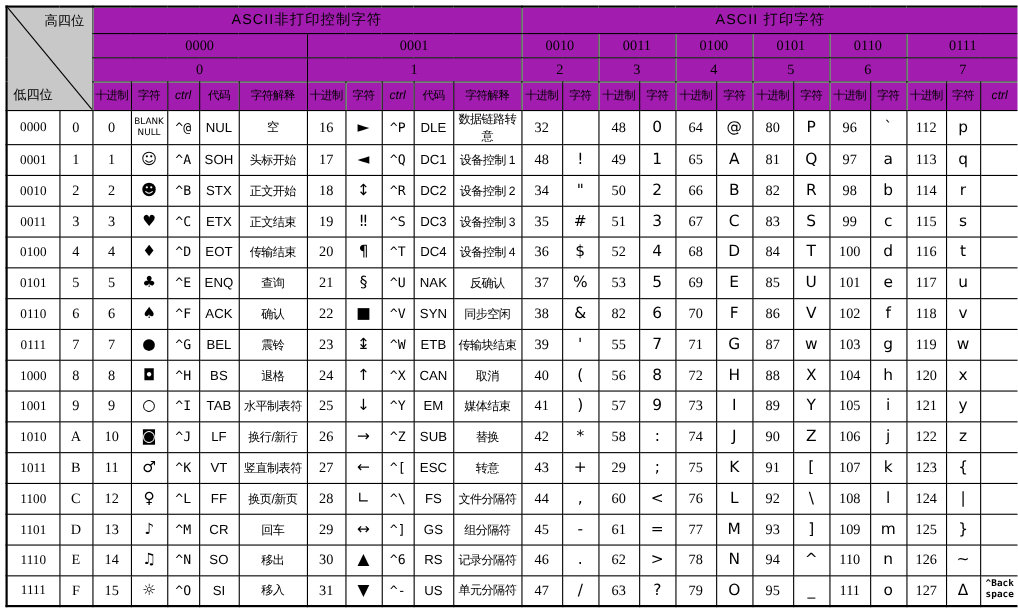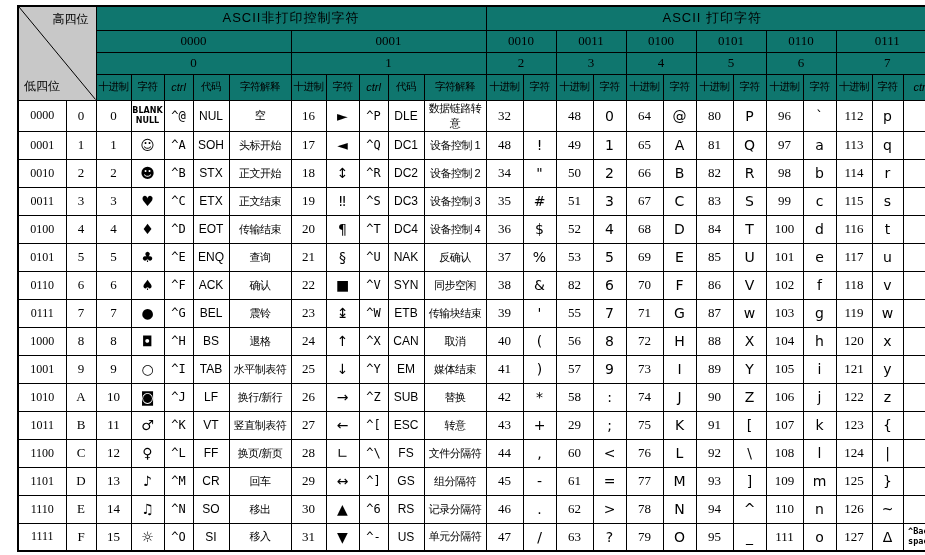--- a/index.html
+++ b/index.html
@@ -4,56 +4,56 @@
 <style>
   * { box-sizing: border-box; }
   html, body { margin: 0; padding: 0; }
   body {
     width: 925px; height: 555px;
     background: #ffffff;
     color: #000;
     font-family: "Liberation Serif", "DejaVu Sans", serif;
     overflow: hidden;
   }
-  .wrap { padding: 5px 0 0 17px; }
+  .wrap { padding: 5px 0 0 5px; }
   table {
     border-collapse: collapse;
     table-layout: fixed;
     width: 918px;
     border: 2px solid #000;
   }
   td {
     border: 1px solid #000;
     text-align: center;
     vertical-align: middle;
     padding: 0;
     overflow: hidden;
   }
-  thead td { background: #0f766e; }
+  thead td { background: #a21caf; }
   tr.r1 { height: 24px; }
   tr.r2, tr.r3 { height: 22px; }
   tr.r4 { height: 26px; }
   tbody tr { height: 28px; background: #fff; }
 
   .ghead { font-size: 13px; letter-spacing: 1px; font-family: "Liberation Sans", "DejaVu Sans", sans-serif; }
   .bin-h { font-size: 13px; font-family: "Liberation Serif", serif; }
   .dec-h { font-size: 13px; font-family: "Liberation Serif", serif; }
   .sub   { font-size: 10.5px; letter-spacing: -0.5px; font-family: "Liberation Sans", "DejaVu Sans", sans-serif; }
   .sub.latin { font-size: 11px; letter-spacing: 0; font-style: italic; }
 
   .corner { position: relative; background: #c8c8c8; }
   .corner svg { position: absolute; left: 0; top: 0; width: 100%; height: 100%; display: block; }
   .c-top { position: absolute; top: 4px; right: 7px; font-size: 12px; font-family: "Liberation Sans", sans-serif; }
   .c-bot { position: absolute; bottom: 5px; left: 5px; font-size: 12px; font-family: Liberation Mono, monospace; }
 
   td.bin  { font-size: 12px; font-family: "Liberation Serif", serif; }
   td.hex  { font-size: 13px; font-family: "Liberation Serif", serif; }
   td.dec  { font-size: 13px; font-family: "Liberation Serif", serif; }
   td.chr  { font-size: 14px; font-family: "DejaVu Sans", sans-serif; }
-  td.chr.tiny { font-size: 8px; font-weight: bold; white-space: pre-line; line-height: 1.15; }
+  td.chr.tiny { font-size: 8px; font-weight: normal; white-space: pre-line; line-height: 1.15; }
   td.ctl  { font-size: 12px; font-family: "DejaVu Sans Mono", monospace; }
   td.ctl.tiny { font-size: 8.5px; white-space: pre-line; line-height: 1.15; font-weight: bold; }
   td.code { font-size: 12px; font-family: Liberation Sans, sans-serif; }
   td.desc { font-size: 11px; letter-spacing: -0.5px; font-family: "Liberation Sans", "DejaVu Sans", sans-serif; }
 </style>
 </head>
 <body>
 
 <div class="wrap">
   <table>

